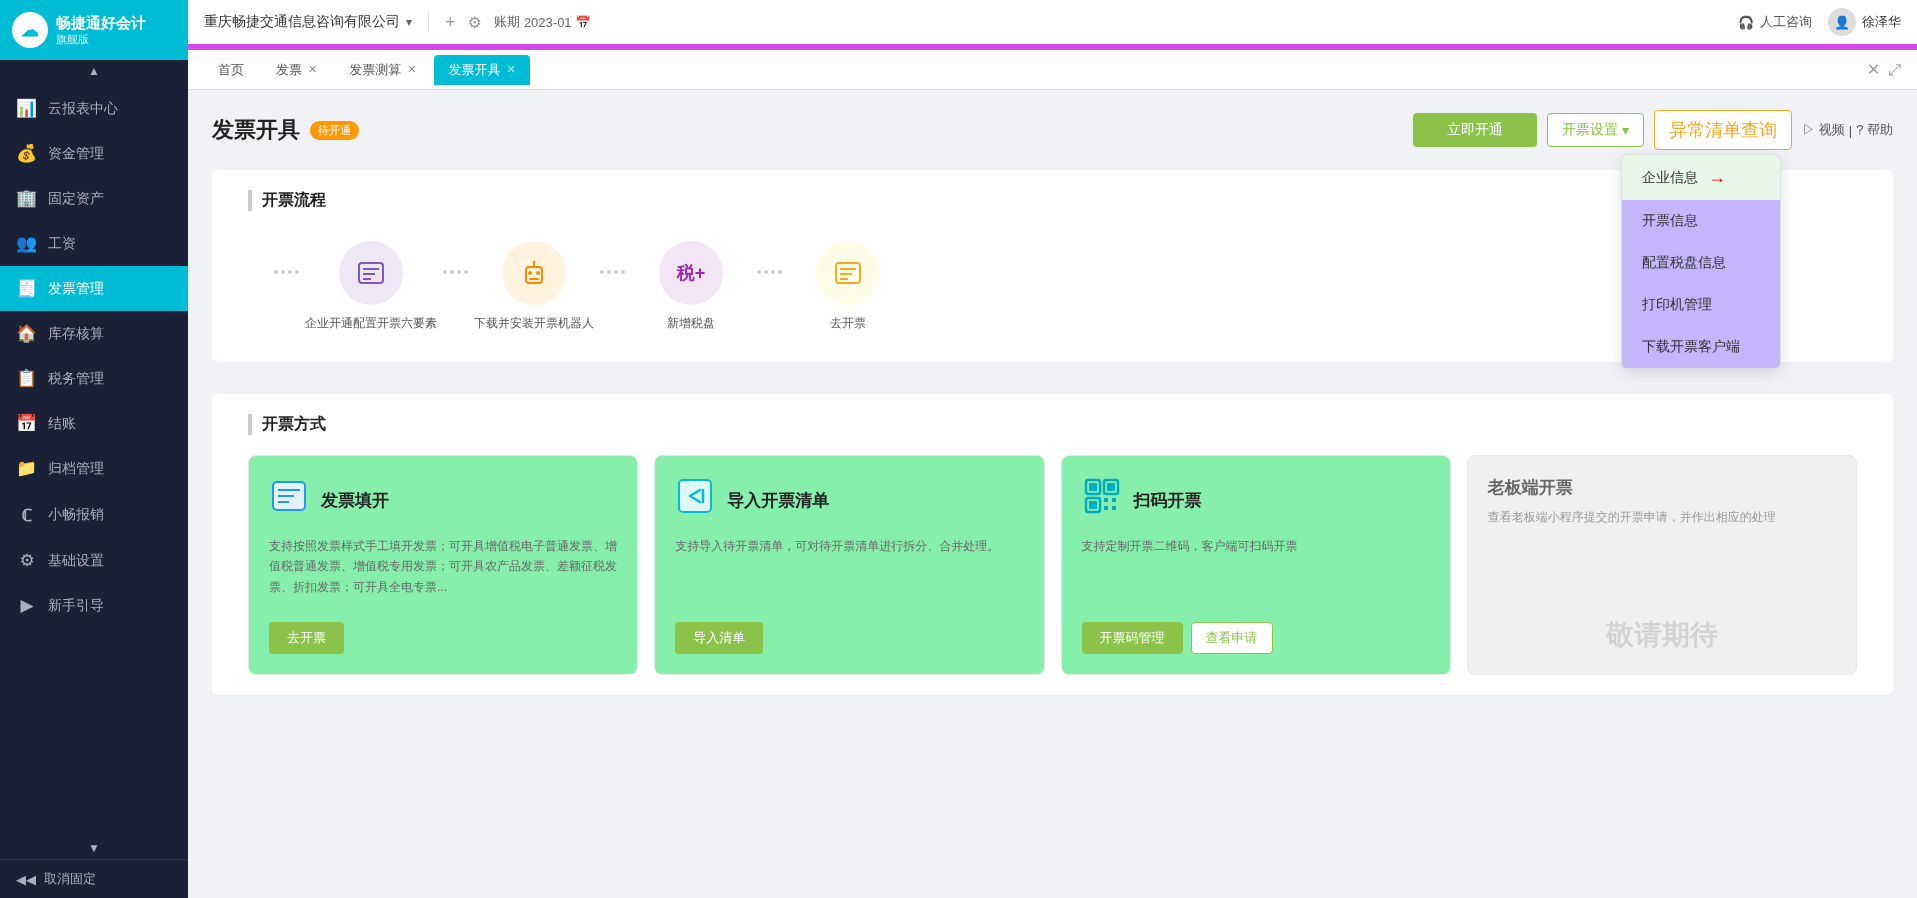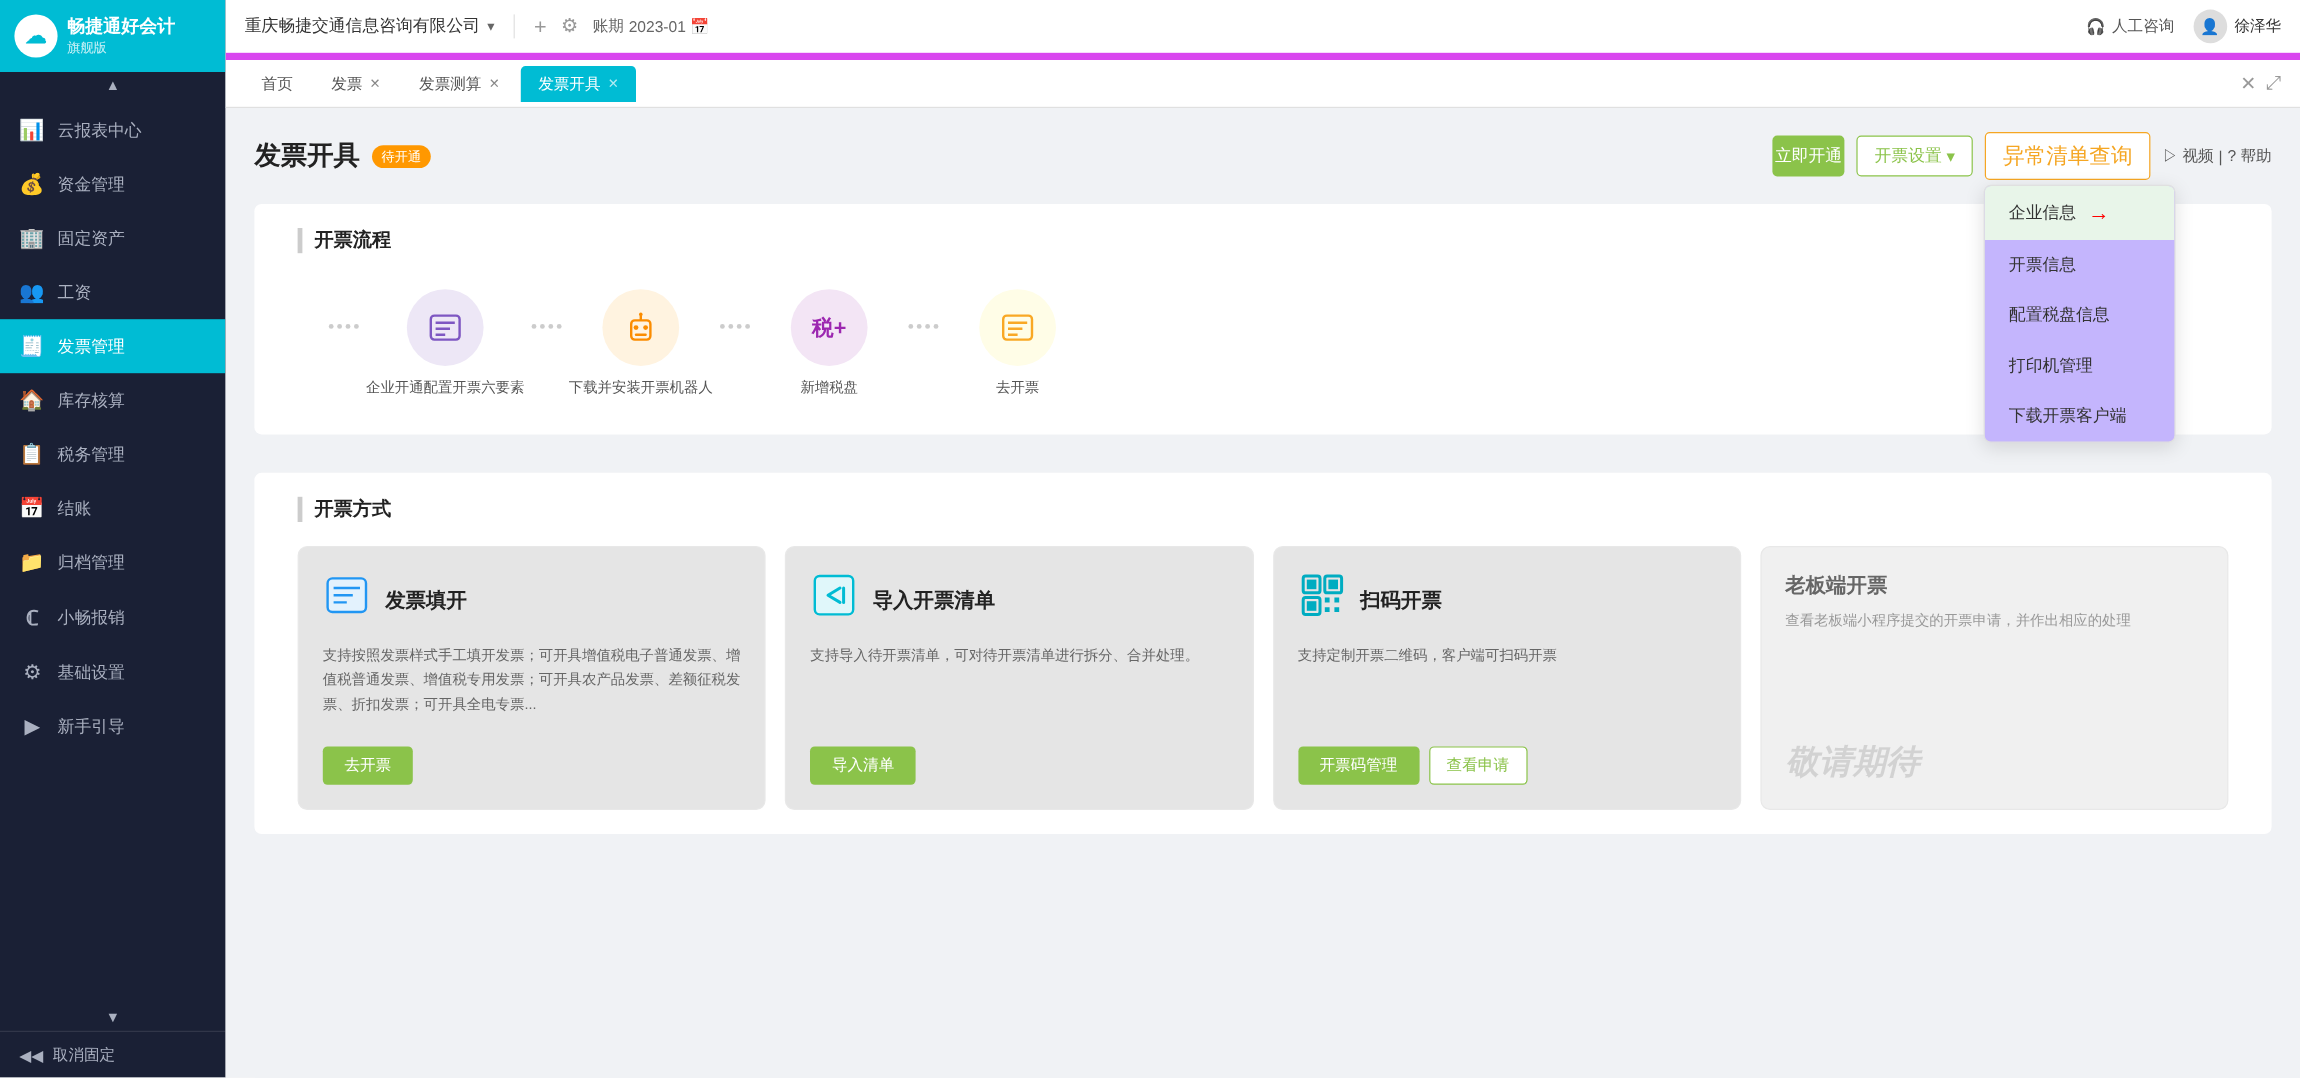--- a/index.html
+++ b/index.html
@@ -160,21 +160,21 @@
       color: #fff;
       font-size: 11px;
       padding: 2px 8px;
       border-radius: 10px;
     }
     .page-actions { display: flex; align-items: center; gap: 10px; position: relative; }
     .btn-primary {
       background: #8bc34a;
       color: #fff;
       border: none;
-      padding: 8px 2px;
+      padding: 8px 34px;
       border-radius: 4px;
       cursor: pointer;
       font-size: 14px;
     }
     .btn-outline-green {
       background: #fff;
       color: #8bc34a;
       border: 1.5px solid #8bc34a;
       padding: 7px 14px;
       border-radius: 4px;
@@ -242,21 +242,21 @@
     }
     .step-dots span { width: 4px; height: 4px; background: #ccc; border-radius: 50%; display: block; }
 
     
     .billing-grid {
       display: grid;
       grid-template-columns: repeat(4, 1fr);
       gap: 16px;
     }
     .billing-card {
-      background: #e5e5e5;
+      background: #86efac;
       border: 1px solid #e8e8e8;
       border-radius: 8px;
       padding: 20px;
       display: flex;
       flex-direction: column;
       gap: 12px;
       min-height: 220px;
     }
     .billing-card.disabled { background: #f0f0f0; color: #999; }
     .billing-card-header { display: flex; align-items: center; gap: 12px; }
@@ -287,21 +287,21 @@
     }
     .disabled-overlay {
       display: flex;
       flex-direction: column;
       align-items: flex-start;
       gap: 8px;
       height: 100%;
     }
     .overlay-title { font-size: 17px; font-weight: bold; color: #666; }
     .overlay-desc { font-size: 12px; color: #999; line-height: 1.7; }
-    .overlay-watermark { font-size: 28px; color: rgba(0,0,0,0.12); font-weight: bold; width: 100%; margin-top: auto; font-style: italic; }
+    .overlay-watermark { font-size: 28px; color: rgba(0,0,0,0.12); font-weight: bold; text-align: center; width: 100%; margin-top: auto; }
 
     
     .dropdown-menu {
       position: absolute;
       top: calc(100% + 4px);
       left: 50%;
       transform: translateX(-20%);
       background: #c4b5fd;
       border: 1px solid #e0e0e0;
       border-radius: 6px;

